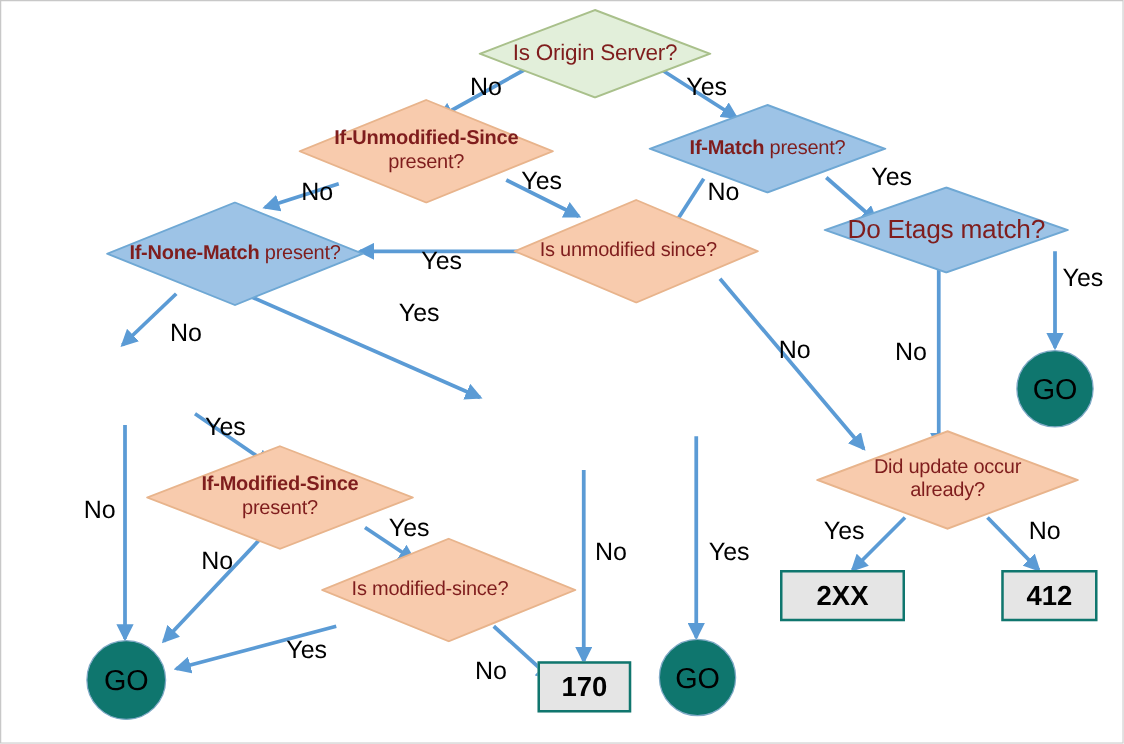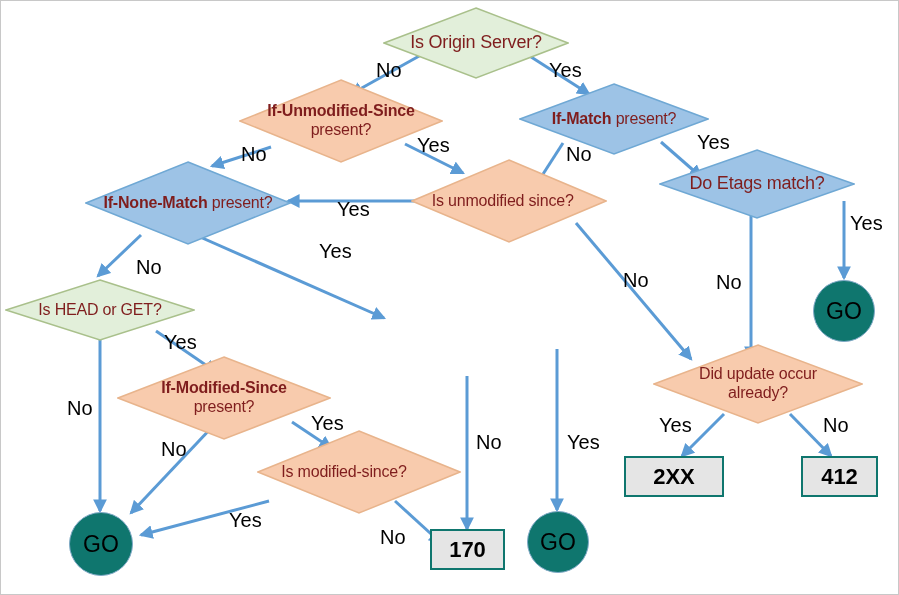--- a/index.html
+++ b/index.html
@@ -162,40 +162,34 @@
     <div class="dlabel"><b>If-Match</b><span> present?</span></div>
   </div>
 
   <div class="node diamond" style="left:410px;top:158px;width:196px;height:84px;font-size:16px;">
     <svg class="dshape" viewBox="0 0 196 84" preserveAspectRatio="none">
       <polygon points="98,1 195,42 98,83 1,42" fill="#F8CBAD" stroke="#E8B48C" stroke-width="1.5"></polygon>
     </svg>
     <div class="dlabel" style="text-align:left;padding-left:14px;">Is unmodified since?</div>
   </div>
 
-  <div class="node diamond" style="left:658px;top:148px;width:196px;height:70px;font-size:18px;">
+  <div class="node diamond" style="left:658px;top:148px;width:196px;height:70px;font-size:21px;">
     <svg class="dshape" viewBox="0 0 196 70" preserveAspectRatio="none">
       <polygon points="98,1 195,35 98,69 1,35" fill="#9DC3E6" stroke="#6FA8D4" stroke-width="1.5"></polygon>
     </svg>
     <div class="dlabel">Do Etags match?</div>
   </div>
 
   <div class="node diamond" style="left:84px;top:160px;width:206px;height:84px;font-size:16px;">
     <svg class="dshape" viewBox="0 0 206 84" preserveAspectRatio="none">
       <polygon points="103,1 205,42 103,83 1,42" fill="#9DC3E6" stroke="#6FA8D4" stroke-width="1.5"></polygon>
     </svg>
     <div class="dlabel"><b>If-None-Match</b><span> present?</span></div>
   </div>
 
-  <div class="node diamond" style="left:4px;top:278px;width:190px;height:62px;font-size:16px;">
-    <svg class="dshape" viewBox="0 0 190 62" preserveAspectRatio="none">
-      <polygon points="95,1 189,31 95,61 1,31" fill="#E2EFDA" stroke="#A9C08B" stroke-width="1.5"></polygon>
-    </svg>
-    <div class="dlabel">Is HEAD or GET?</div>
-  </div>
 
 
   <div class="node diamond" style="left:652px;top:343px;width:210px;height:80px;font-size:16px;">
     <svg class="dshape" viewBox="0 0 210 80" preserveAspectRatio="none">
       <polygon points="105,1 209,40 105,79 1,40" fill="#F8CBAD" stroke="#E8B48C" stroke-width="1.5"></polygon>
     </svg>
     <div class="dlabel">Did update occur already?</div>
   </div>
 
   <div class="node diamond" style="left:116px;top:355px;width:214px;height:84px;font-size:16px;">

